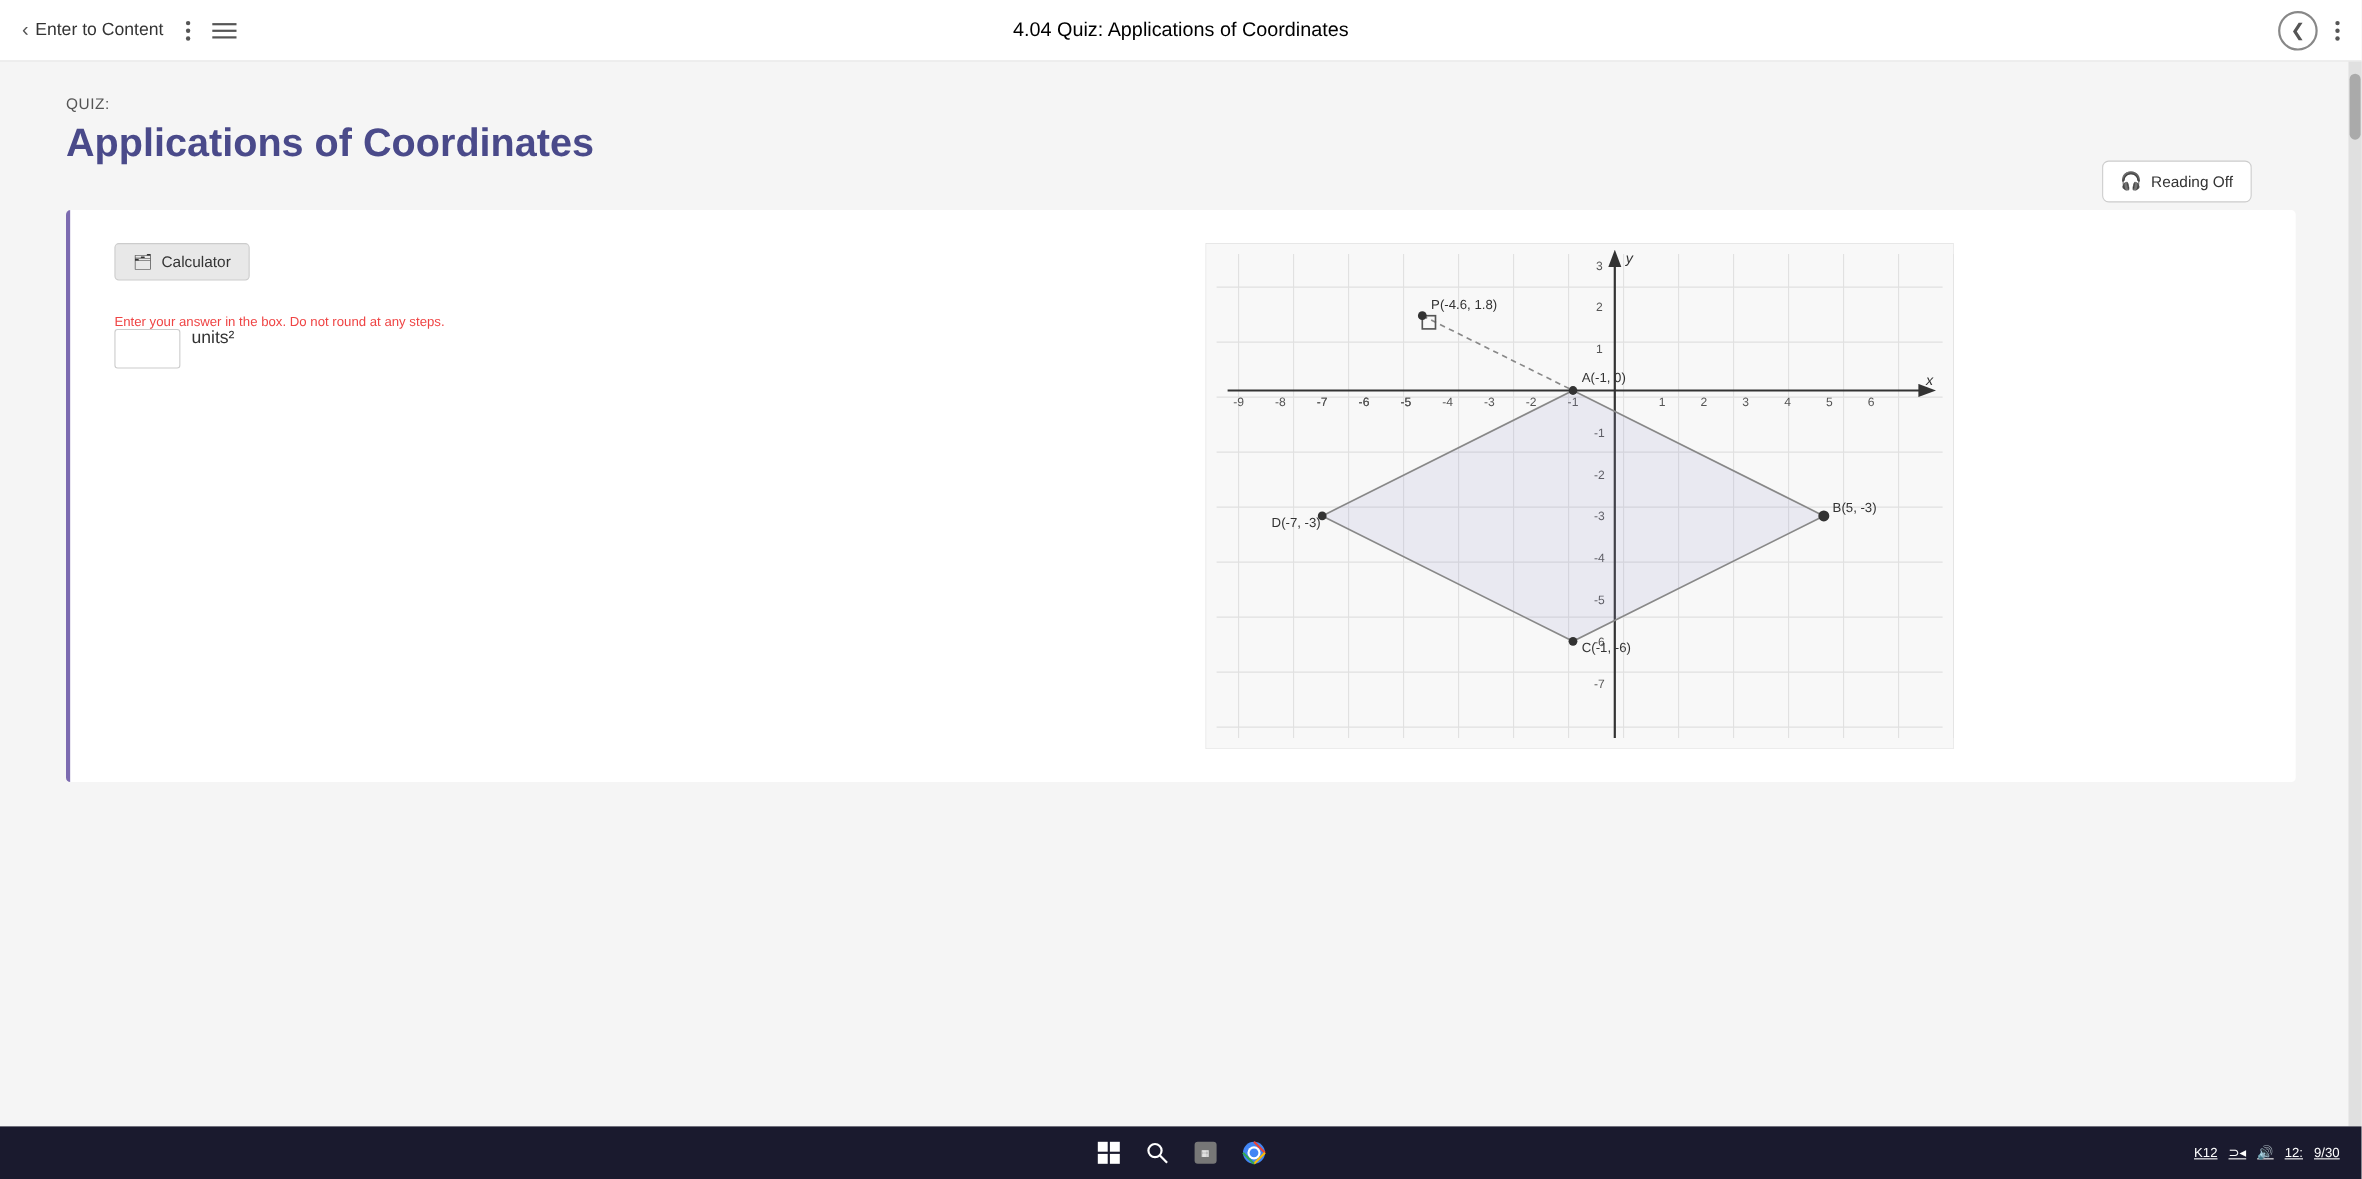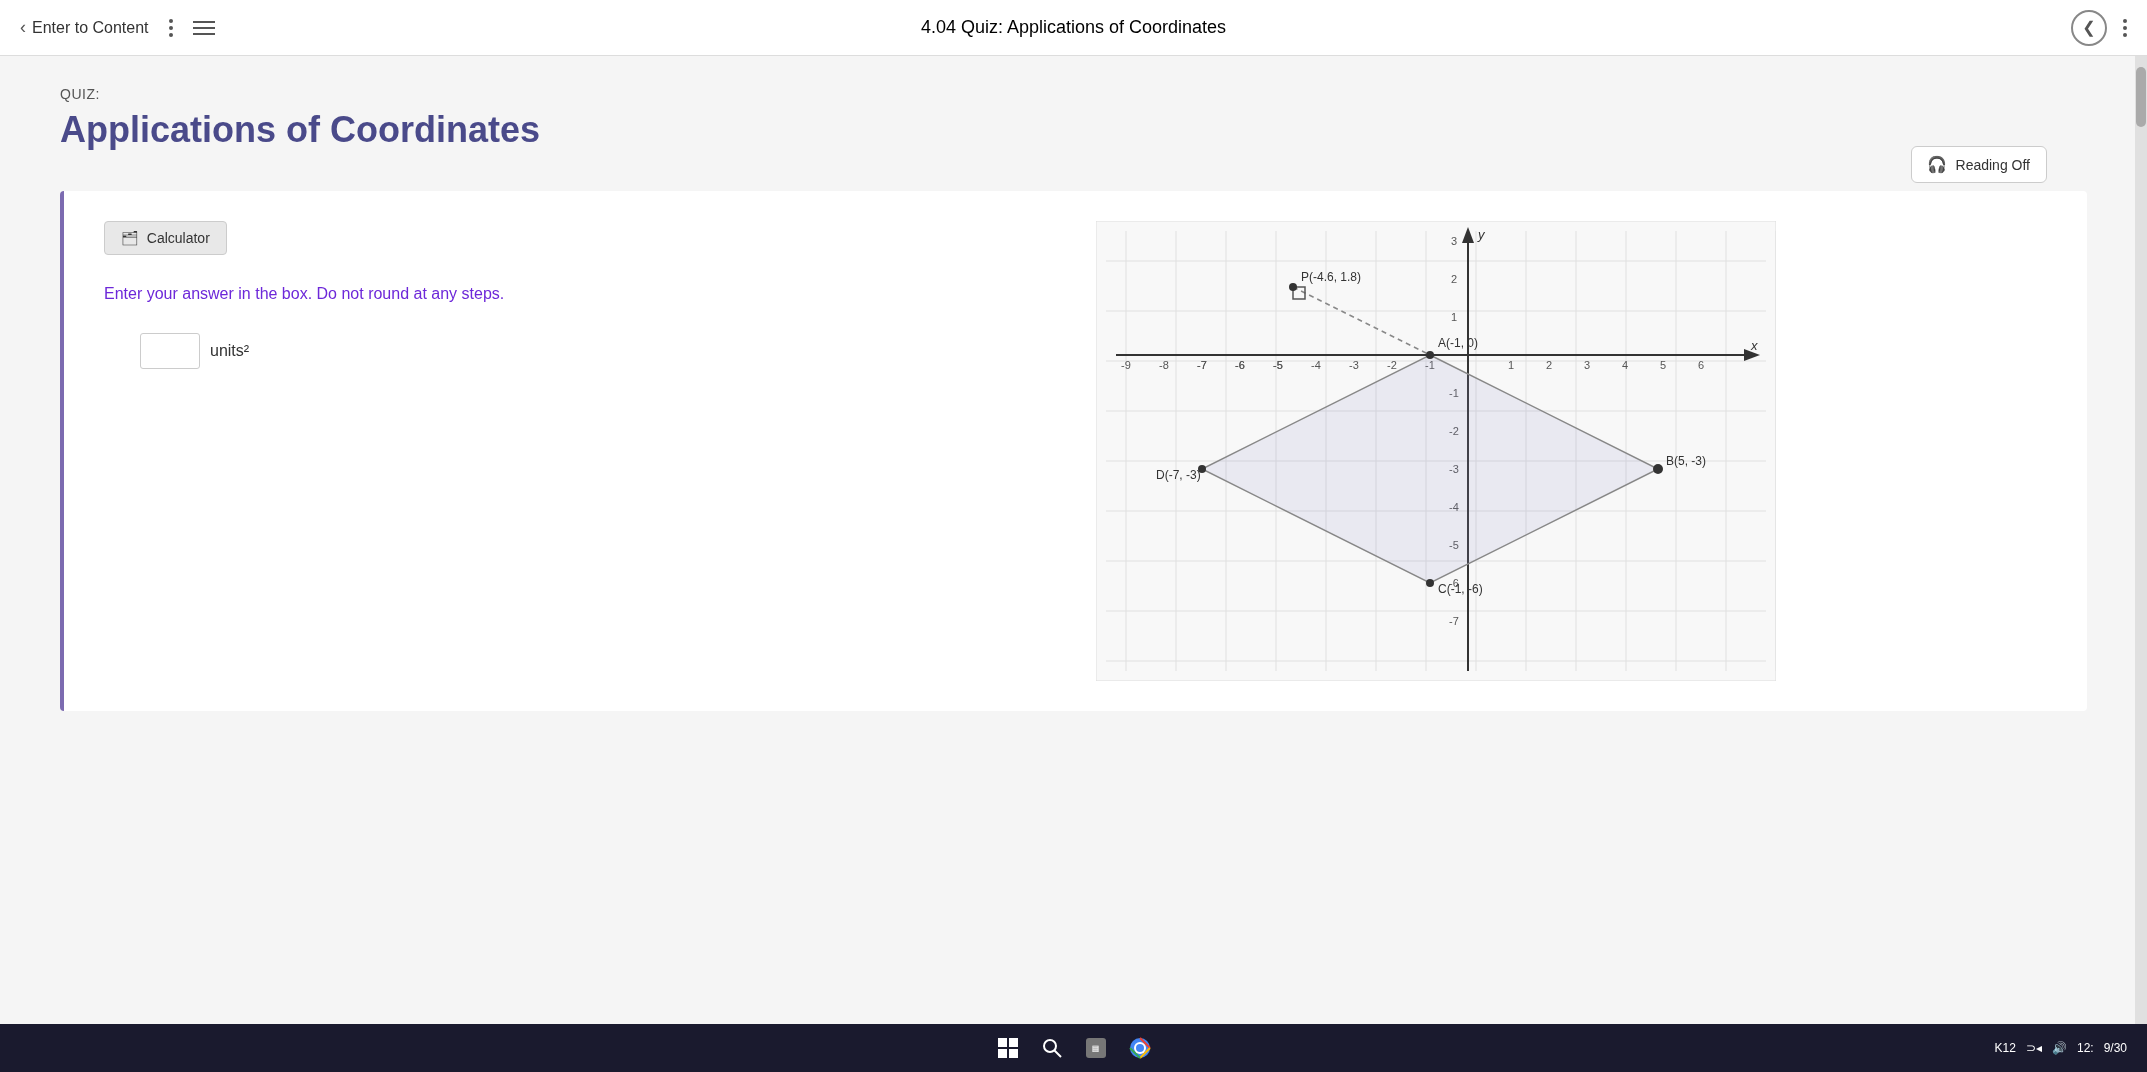--- a/index.html
+++ b/index.html
@@ -165,29 +165,27 @@
     .question-text {
       font-size: 18px;
       color: #333;
       margin-bottom: 20px;
       line-height: 1.5;
     }
     .question-text em {
       font-style: italic;
     }
     .instruction-text {
-      font-size: 16px;
-      color: #6d28d9;
-      margin-bottom: 30px;
+      font-size: 12px;
+      color: #ef4444;
     }
     .answer-box-row {
       display: flex;
-      align-items: center;
+      align-items: flex-start;
       gap: 10px;
-      margin-left: 36px;
     }
     .answer-input {
       width: 60px;
       height: 36px;
       border: 1px solid #ccc;
       border-radius: 3px;
       background: white;
     }
     .units-label {
       font-size: 16px;
@@ -244,20 +242,21 @@
       background: white;
       display: block;
     }
     .taskbar-right {
       position: absolute;
       right: 20px;
       display: flex;
       gap: 10px;
       color: white;
       font-size: 12px;
+      text-decoration: underline;
     }
 
     
     .scrollbar-area {
       position: absolute;
       right: 0;
       top: 56px;
       width: 12px;
       height: calc(100% - 56px - 48px);
       background: #e0e0e0;

